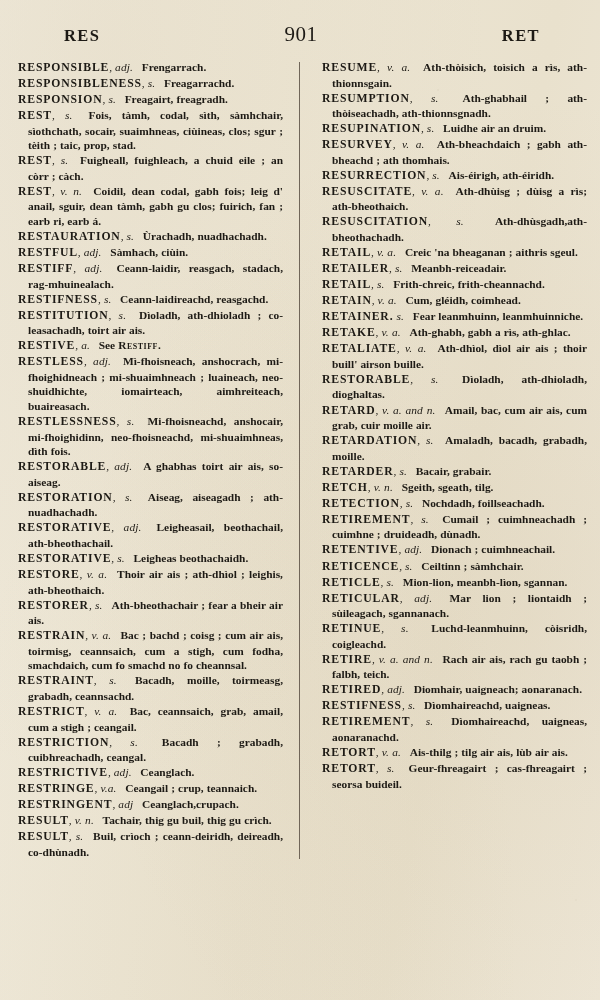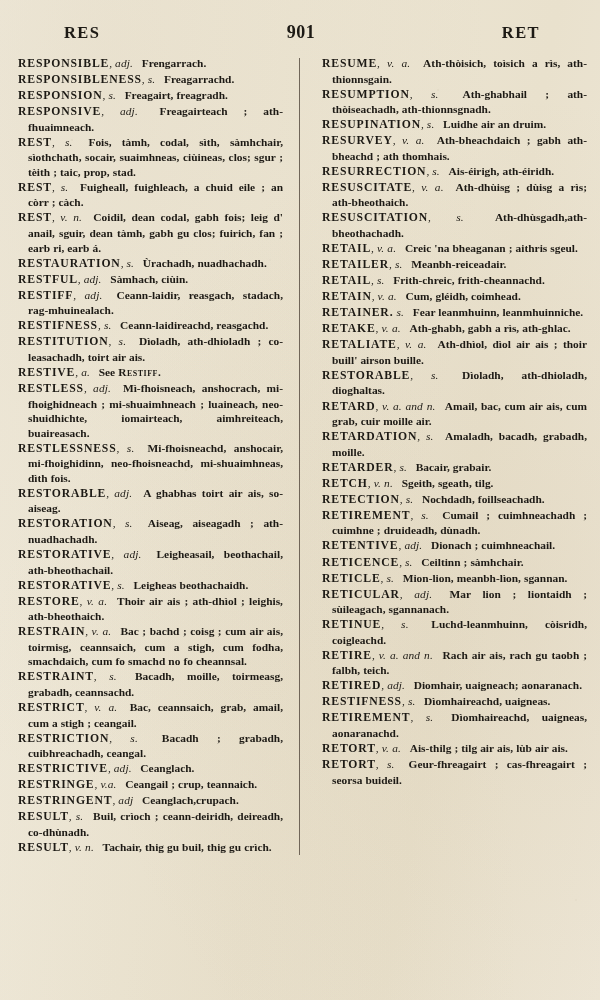--- a/index.html
+++ b/index.html
@@ -57,23 +57,23 @@
     display: flex;
     align-items: baseline;
     justify-content: space-between;
     padding: 0 44px 0 46px;
     margin-bottom: 13px;
     font-weight: bold;
     font-size: 16.5px;
     letter-spacing: 1.4px;
   }
   .running-head .folio {
-    font-weight: bold;
+    font-weight: normal;
     letter-spacing: .6px;
-    font-size: 18px;
+    font-size: 21px;
   }
 
   
   .columns {
     display: flex;
     position: relative;
   }
   .col {
     width: 265px;
     flex: 0 0 265px;
@@ -133,46 +133,46 @@
       <span>RES</span>
       <span class="folio">901</span>
       <span>RET</span>
     </div>
 
     <div class="columns">
       <div class="col col-left" id="col-0">
           <p class="entry"><span class="hw">RESPONSIBLE</span>, <span class="pos">adj.</span>  <span class="gloss">Frengarrach.</span></p>
           <p class="entry"><span class="hw">RESPONSIBLENESS</span>, <span class="pos">s.</span>  <span class="gloss">Freagarrachd.</span></p>
           <p class="entry"><span class="hw">RESPONSION</span>, <span class="pos">s.</span>  <span class="gloss">Freagairt, freagradh.</span></p>
-          <p class="entry"><span class="hw">RESPONSIVE</span>, <span class="pos">adj.</span>  <span class="gloss">Freagairteach ; ath-fhuaimneach.</span></p>
           <p class="entry"><span class="hw">REST</span>, <span class="pos">s.</span>  <span class="gloss">Fois, tàmh, codal, sìth, sàmhchair, sìothchath, socair, suaimhneas, ciùineas, clos; sgur ; tèith ; taic, prop, stad.</span></p>
           <p class="entry"><span class="hw">REST</span>, <span class="pos">s.</span>  <span class="gloss">Fuigheall, fuighleach, a chuid eile ; an còrr ; càch.</span></p>
           <p class="entry"><span class="hw">REST</span>, <span class="pos">v. n.</span>  <span class="gloss">Coidil, dean codal, gabh fois; leig d' anail, sguir, dean tàmh, gabh gu clos; fuirich, fan ; earb ri, earb á.</span></p>
           <p class="entry"><span class="hw">RESTAURATION</span>, <span class="pos">s.</span>  <span class="gloss">Ùrachadh, nuadhachadh.</span></p>
           <p class="entry"><span class="hw">RESTFUL</span>, <span class="pos">adj.</span>  <span class="gloss">Sàmhach, ciùin.</span></p>
           <p class="entry"><span class="hw">RESTIFF</span>, <span class="pos">adj.</span>  <span class="gloss">Ceann-laidir, reasgach, stadach, rag-mhuinealach.</span></p>
           <p class="entry"><span class="hw">RESTIFNESS</span>, <span class="pos">s.</span>  <span class="gloss">Ceann-laidireachd, reasgachd.</span></p>
           <p class="entry"><span class="hw">RESTITUTION</span>, <span class="pos">s.</span>  <span class="gloss">Dìoladh, ath-dhioladh ; co-leasachadh, toirt air ais.</span></p>
           <p class="entry"><span class="hw">RESTIVE</span>, <span class="pos">a.</span>  <span class="gloss">See </span><span class="xref gloss">Restiff</span><span class="gloss">.</span></p>
           <p class="entry"><span class="hw">RESTLESS</span>, <span class="pos">adj.</span>  <span class="gloss">Mì-fhoisneach, anshocrach, mi-fhoighidneach ; mi-shuaimhneach ; luaineach, neo-shuidhichte, iomairteach, aimhreiteach, buaireasach.</span></p>
           <p class="entry"><span class="hw">RESTLESSNESS</span>, <span class="pos">s.</span>  <span class="gloss">Mi-fhoisneachd, anshocair, mi-fhoighidinn, neo-fhoisneachd, mi-shuaimhneas, dìth fois.</span></p>
           <p class="entry"><span class="hw">RESTORABLE</span>, <span class="pos">adj.</span>  <span class="gloss">A ghabhas toirt air ais, so-aiseag.</span></p>
           <p class="entry"><span class="hw">RESTORATION</span>, <span class="pos">s.</span>  <span class="gloss">Aiseag, aiseagadh ; ath-nuadhachadh.</span></p>
           <p class="entry"><span class="hw">RESTORATIVE</span>, <span class="pos">adj.</span>  <span class="gloss">Leigheasail, beothachail, ath-bheothachail.</span></p>
           <p class="entry"><span class="hw">RESTORATIVE</span>, <span class="pos">s.</span>  <span class="gloss">Leigheas beothachaidh.</span></p>
           <p class="entry"><span class="hw">RESTORE</span>, <span class="pos">v. a.</span>  <span class="gloss">Thoir air ais ; ath-dhìol ; leighis, ath-bheothaich.</span></p>
+          <p class="entry"><span class="hw">RESTORER</span>, <span class="pos">s.</span>  <span class="gloss">Ath-bheothachair ; fear a bheir air ais.</span></p>
           <p class="entry"><span class="hw">RESTRAIN</span>, <span class="pos">v. a.</span>  <span class="gloss">Bac ; bachd ; coisg ; cum air ais, toirmisg, ceannsaich, cum a stigh, cum fodha, smachdaich, cum fo smachd no fo cheannsal.</span></p>
           <p class="entry"><span class="hw">RESTRAINT</span>, <span class="pos">s.</span>  <span class="gloss">Bacadh, moille, toirmeasg, grabadh, ceannsachd.</span></p>
           <p class="entry"><span class="hw">RESTRICT</span>, <span class="pos">v. a.</span>  <span class="gloss">Bac, ceannsaich, grab, amail, cum a stigh ; ceangail.</span></p>
           <p class="entry"><span class="hw">RESTRICTION</span>, <span class="pos">s.</span>  <span class="gloss">Bacadh ; grabadh, cuibhreachadh, ceangal.</span></p>
           <p class="entry"><span class="hw">RESTRICTIVE</span>, <span class="pos">adj.</span>  <span class="gloss">Ceanglach.</span></p>
           <p class="entry"><span class="hw">RESTRINGE</span>, <span class="pos">v.a.</span>  <span class="gloss">Ceangail ; crup, teannaich.</span></p>
           <p class="entry"><span class="hw">RESTRINGENT</span>, <span class="pos">adj</span>  <span class="gloss">Ceanglach,crupach.</span></p>
+          <p class="entry"><span class="hw">RESULT</span>, <span class="pos">v. n.</span>  <span class="gloss">Tachair, thig gu buil, thig gu crìch.</span></p>
           <p class="entry"><span class="hw">RESULT</span>, <span class="pos">s.</span>  <span class="gloss">Buil, crìoch ; ceann-deiridh, deireadh, co-dhùnadh.</span></p>
-          <p class="entry"><span class="hw">RESULT</span>, <span class="pos">v. n.</span>  <span class="gloss">Tachair, thig gu buil, thig gu crìch.</span></p>
         </div>
       <div class="rule"></div>
       <div class="col col-right" id="col-1">
           <p class="entry"><span class="hw">RESUME</span>, <span class="pos">v. a.</span>  <span class="gloss">Ath-thòisich, toìsich a rìs, ath-thionnsgain.</span></p>
           <p class="entry"><span class="hw">RESUMPTION</span>, <span class="pos">s.</span>  <span class="gloss">Ath-ghabhail ; ath-thòiseachadh, ath-thionnsgnadh.</span></p>
           <p class="entry"><span class="hw">RESUPINATION</span>, <span class="pos">s.</span>  <span class="gloss">Luidhe air an druim.</span></p>
           <p class="entry"><span class="hw">RESURVEY</span>, <span class="pos">v. a.</span>  <span class="gloss">Ath-bheachdaich ; gabh ath-bheachd ; ath thomhais.</span></p>
           <p class="entry"><span class="hw">RESURRECTION</span>, <span class="pos">s.</span>  <span class="gloss">Ais-éirigh, ath-éiridh.</span></p>
           <p class="entry"><span class="hw">RESUSCITATE</span>, <span class="pos">v. a.</span>  <span class="gloss">Ath-dhùisg ; dùisg a rìs; ath-bheothaich.</span></p>
           <p class="entry"><span class="hw">RESUSCITATION</span>, <span class="pos">s.</span>  <span class="gloss">Ath-dhùsgadh,ath-bheothachadh.</span></p>

